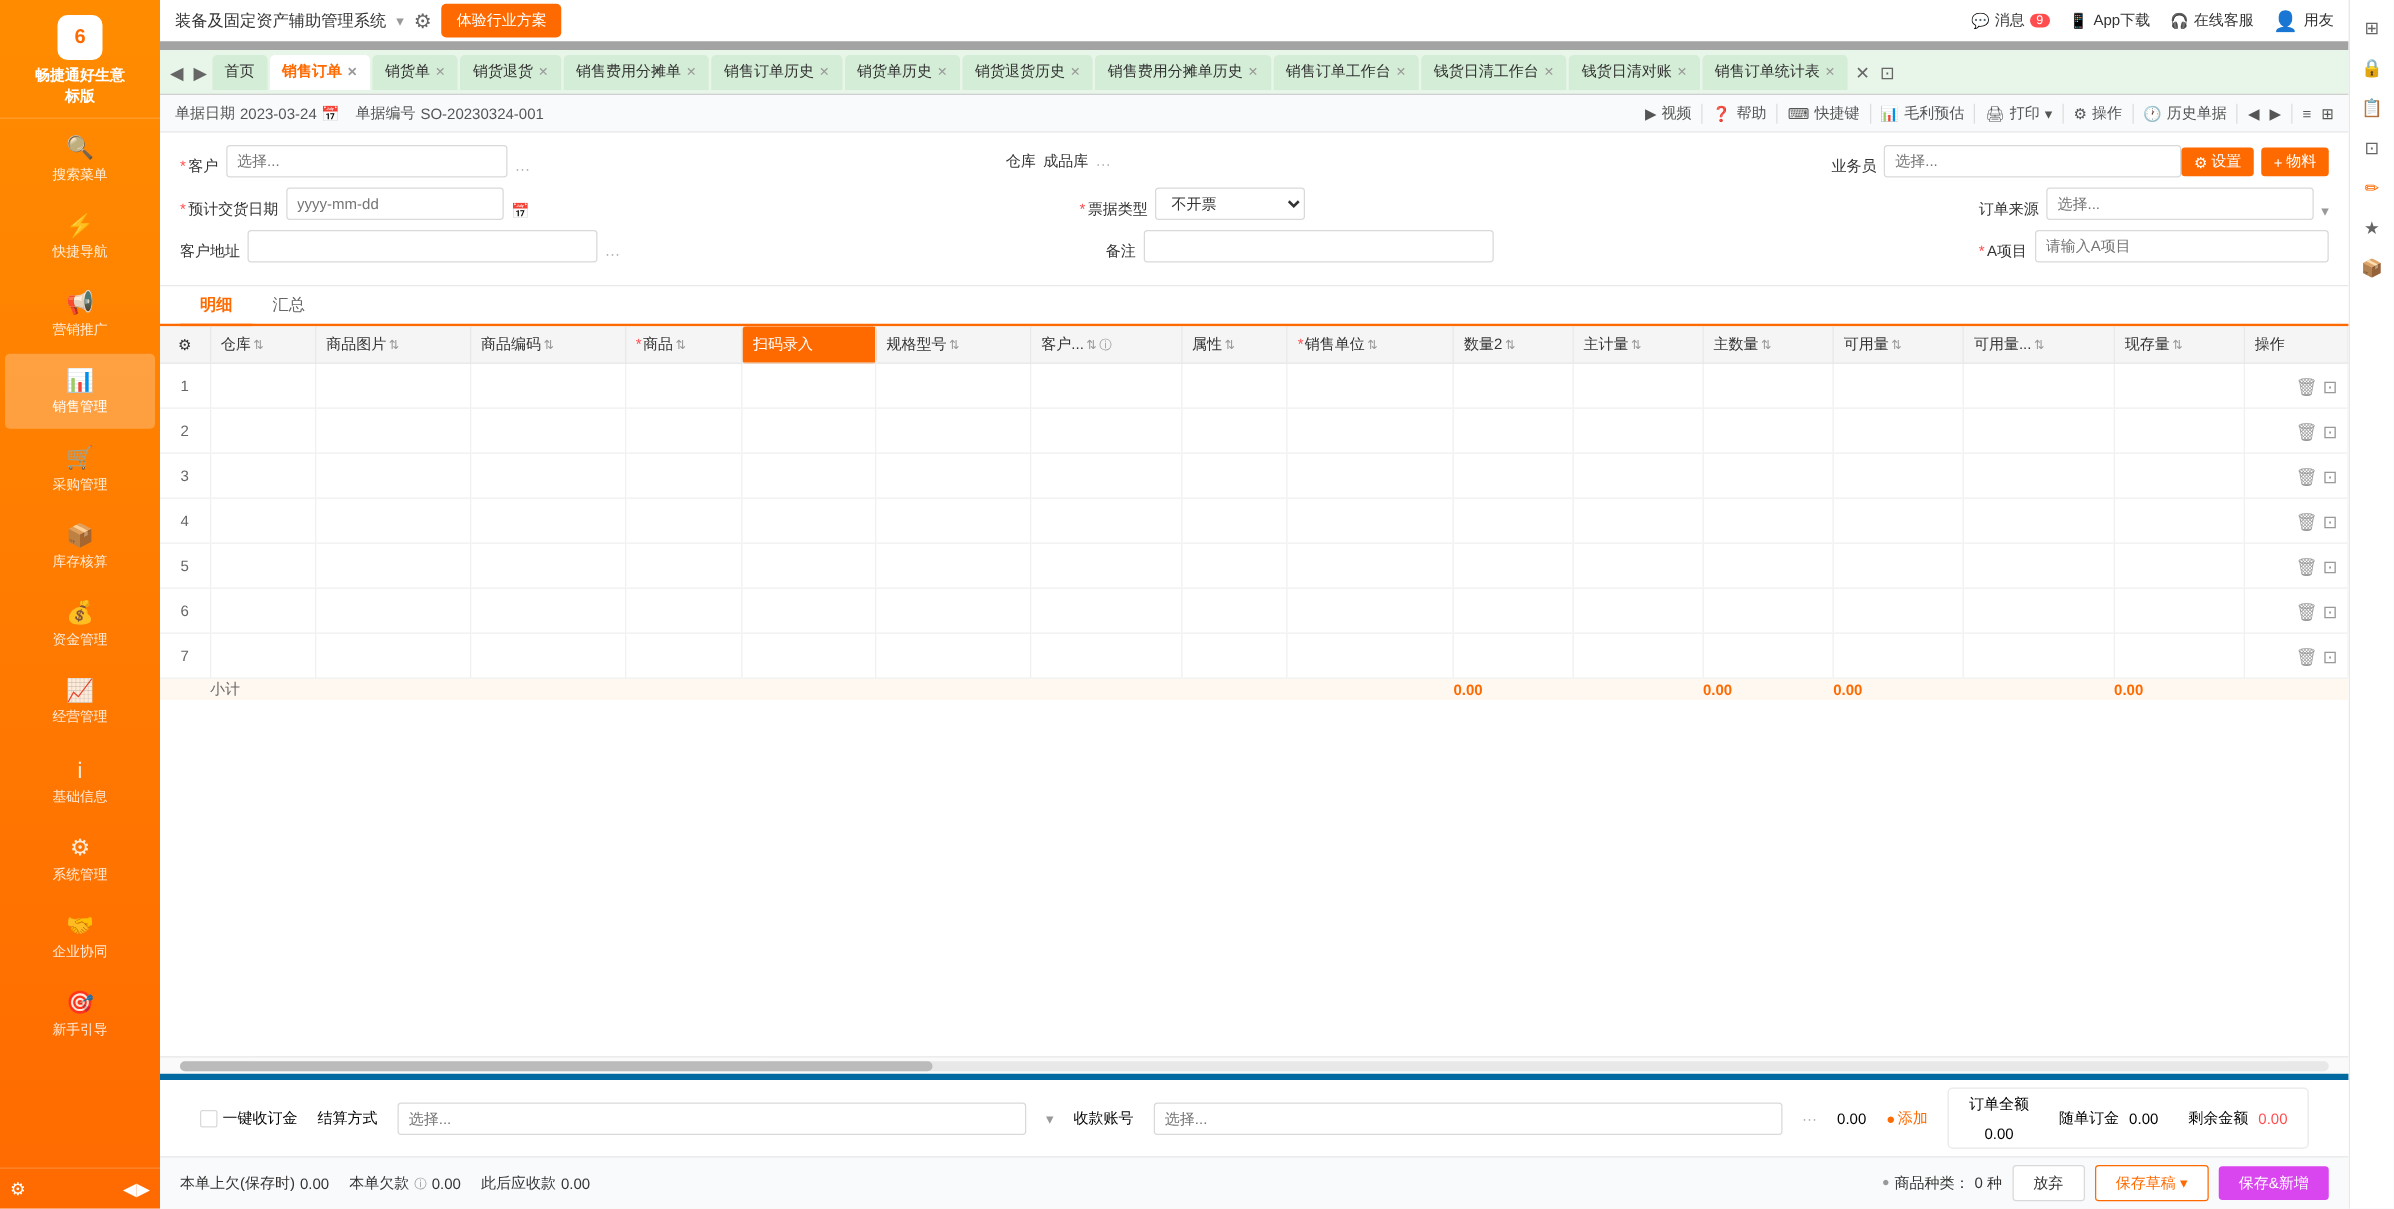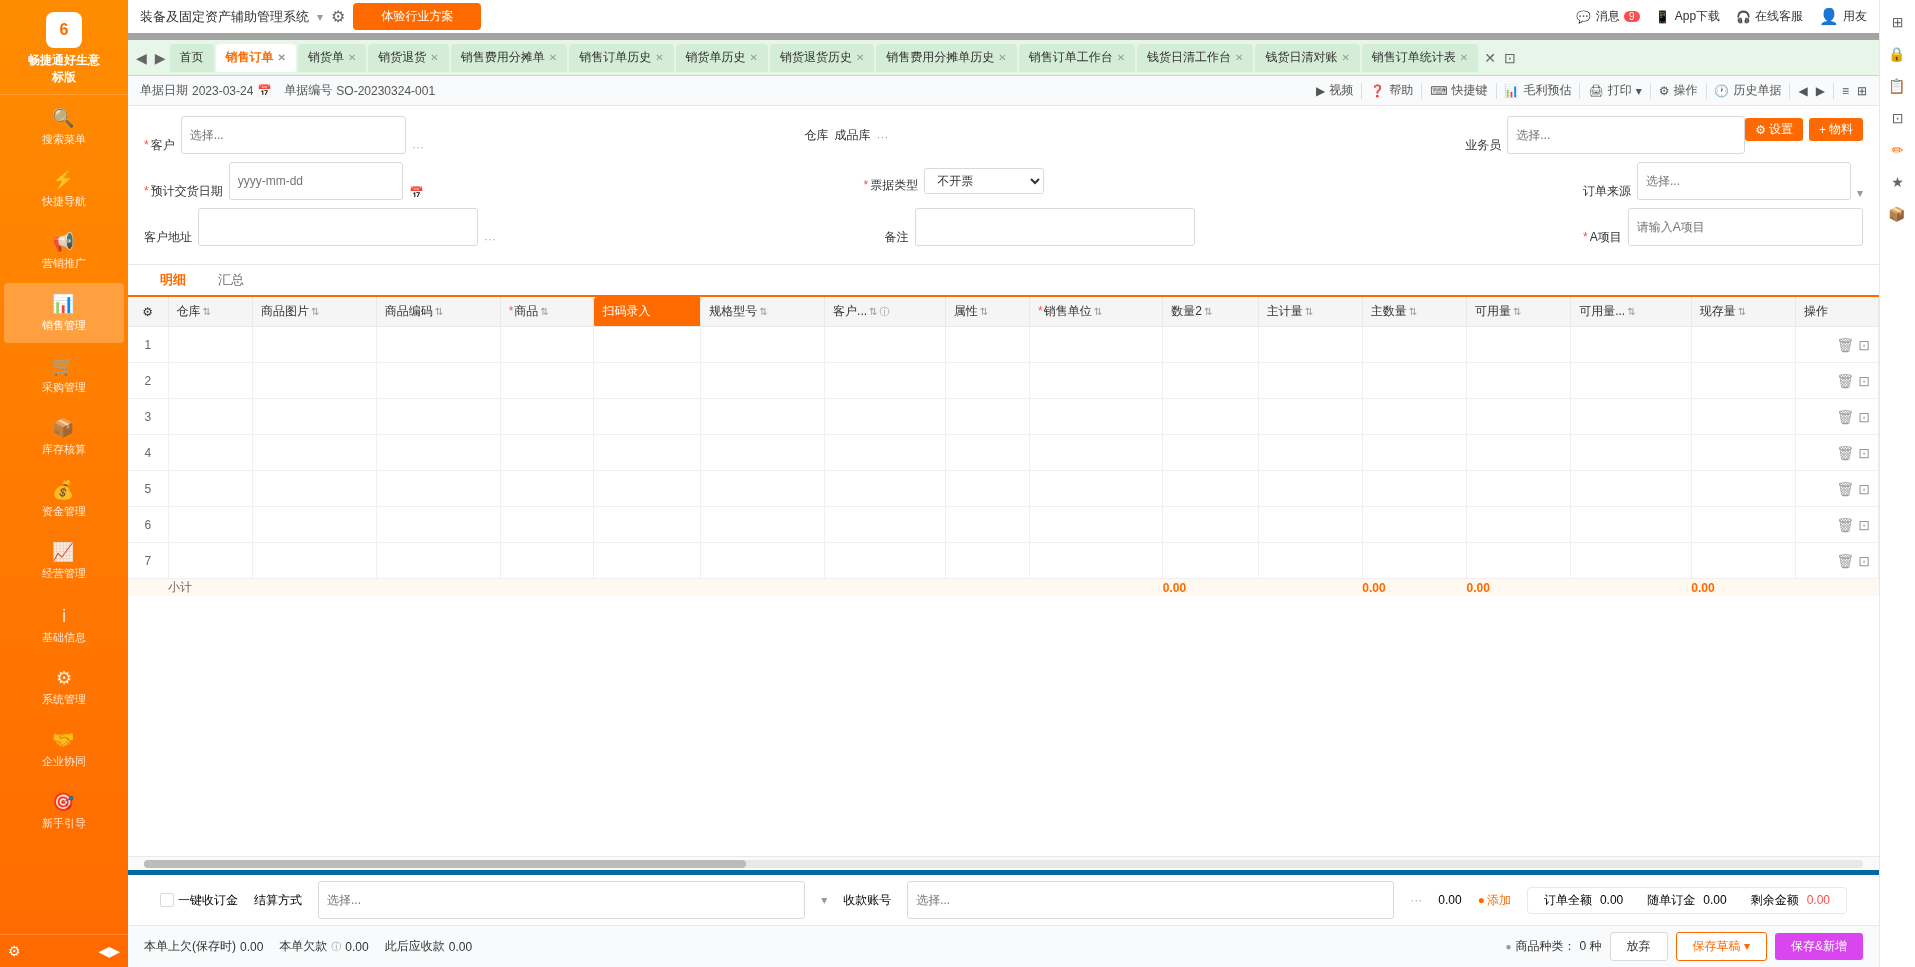--- a/index.html
+++ b/index.html
@@ -71,21 +71,21 @@
       flex-shrink: 0;
     }
     .topbar-left { display: flex; align-items: center; gap: 8px; }
     .topbar-system-name { font-size: 13px; color: #333; }
     .topbar-chevron { color: #999; cursor: pointer; }
     .topbar-settings { color: #666; cursor: pointer; font-size: 16px; }
     .topbar-btn {
       background: #ff6a00;
       color: white;
       border: none;
-      padding: 5px 28px;
+      padding: 5px 12px;
       border-radius: 4px;
       cursor: pointer;
       font-size: 12px;
     }
     .topbar-right { display: flex; align-items: center; gap: 16px; }
     .topbar-right-item { display: flex; align-items: center; gap: 4px; color: #333; cursor: pointer; font-size: 12px; }
     .badge {
       background: #ff4d4f;
       color: white;
       border-radius: 10px;
@@ -168,21 +168,21 @@
       align-items: flex-end;
       gap: 6px;
       min-width: 280px;
     }
     .form-label { color: #333; white-space: nowrap; font-size: 12px; }
     .form-label.required::before { content: '*'; color: #ff4d4f; margin-right: 2px; }
     .form-input {
       border: 1px solid #d9d9d9;
       border-radius: 3px;
       padding: 3px 8px;
-      height: 38px;
+      height: 26px;
       font-size: 12px;
       color: #333;
       background: white;
       flex: 1;
       min-width: 80px;
     }
     .form-input.placeholder { color: #bbb; }
     .form-select {
       border: 1px solid #d9d9d9;
       border-radius: 3px;
@@ -933,21 +933,21 @@
         <span>收款账号</span>
         <input class="form-input placeholder" type="text" style="width: 80px;" placeholder="选择...">
         <span class="form-dots">···</span>
         <span>0.00</span>
         <button class="add-btn">
           <span style="color:#ff6a00;">●</span>
           <span>添加</span>
         </button>
 
         <div style="margin-left:auto; display:flex; gap:24px; align-items:center; background:#fff; border:1px solid #e8e8e8; padding:4px 16px; border-radius:4px;">
-          <div style="display:flex;align-items:center;gap:8px;">
+          <div style="display:flex;align-items:center;gap:8px;flex-direction:column;">
             <span>订单全额</span>
             <span>0.00</span>
           </div>
           <div style="display:flex;align-items:center;gap:8px;">
             <span>随单订金</span>
             <span>0.00</span>
           </div>
           <div style="display:flex;align-items:center;gap:8px;">
             <span>剩余金额</span>
             <span style="color:#ff4d4f;">0.00</span>

